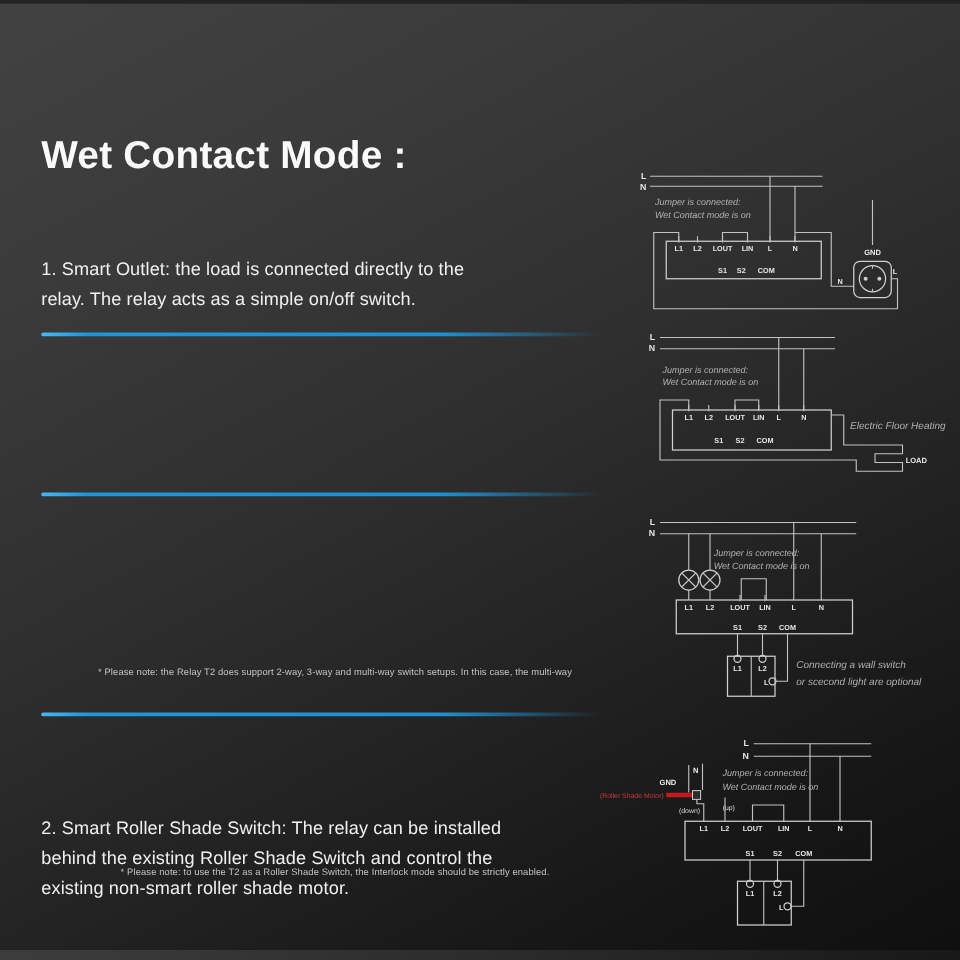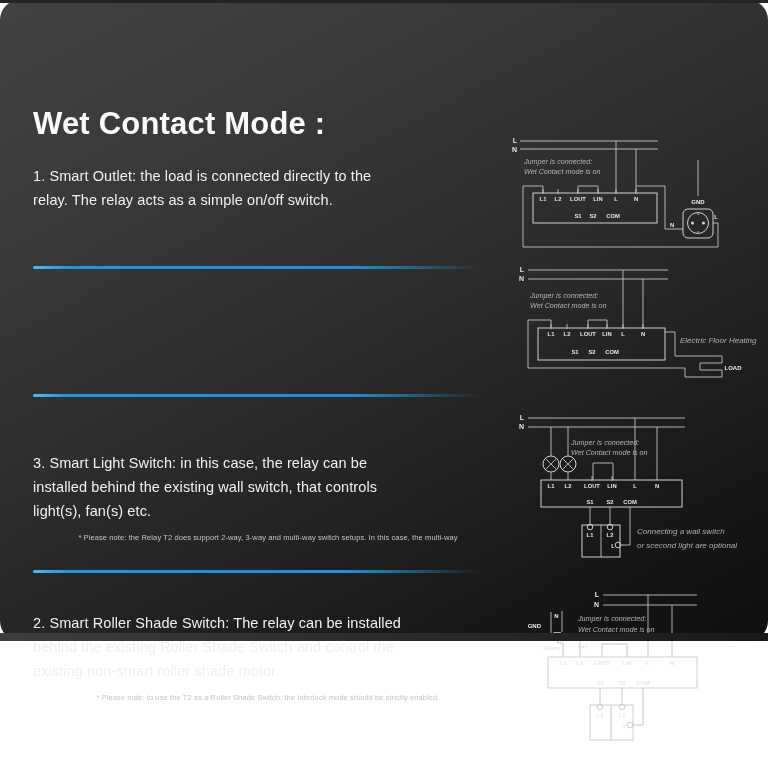--- a/index.html
+++ b/index.html
@@ -1,32 +1,32 @@
 <!DOCTYPE html>
 <html><head>
 <meta charset="utf-8">
 <style>
   html,body{margin:0;padding:0;}
   body{width:768px;height:768px;overflow:hidden;font-family:"Liberation Sans",sans-serif;}
   .canvas{
-    position:relative;width:768px;height:641px;
+    position:relative;width:768px;height:768px;
     background:linear-gradient(152deg,#424242 0%,#3a3a3a 22%,#2f2f2f 45%,#232323 65%,#161616 85%,#0f0f0f 100%);
-    border-radius:20px;
   }
   .top-edge{position:absolute;top:0;left:0;width:100%;height:3px;background:#232323;}
   .bottom-edge{position:absolute;bottom:0;left:0;width:100%;height:8px;
     background:linear-gradient(90deg,#3d3d3d 0%,#2a2a2a 55%,#181818 100%);}
   .page-title{
     position:absolute;left:33px;top:85px;
     font-size:31px;font-weight:700;color:#fafafa;letter-spacing:.2px;
   }
   .body-text{
     position:absolute;left:33px;width:470px;
     font-size:14.5px;line-height:24px;color:#f0f0f0;letter-spacing:.1px;
     white-space:pre-line;
+    margin-top:40px;
   }
   .note-text{
     position:absolute;left:33px;width:470px;
     font-size:7.5px;color:#c4c4c4;letter-spacing:.1px;white-space:pre-line;text-align:center;
   }
   .s1{top:164px;} .s2{top:296px;} .s3{top:451px;} .s4{top:611px;}
   .n3{top:533px;} .n4{top:693px;}
   .divider{
     position:absolute;left:33px;width:447px;height:3px;border-radius:2px;
     background:linear-gradient(90deg,#4cb6f2 0%,#2196d6 8%,#1f8fd0 72%,rgba(31,143,208,0) 100%);
@@ -51,23 +51,20 @@
 
 <div class="canvas">
   <div class="top-edge"></div>
 
   <h1 class="page-title">Wet Contact Mode :</h1>
 
   <div class="body-text s1">1. Smart Outlet:  the load is connected directly to the
 relay. The relay acts as a simple on/off switch.</div>
   <div class="divider d1"></div>
   <div class="divider d2"></div>
-  <div class="body-text s3">3. Smart Light  Switch: in this case, the relay can be
-installed behind the existing wall switch, that controls
-light(s), fan(s) etc.</div>
   <div class="note-text n3">* Please note: the Relay T2 does support 2-way, 3-way and multi-way switch setups. In this case, the multi-way</div>
   <div class="divider d3"></div>
   <div class="body-text s4">2. Smart Roller Shade Switch: The relay can be installed
 behind the existing Roller Shade Switch and control the
 existing non-smart roller shade motor.</div>
   <div class="note-text n4">* Please note: to use the T2 as a Roller Shade Switch, the Interlock mode should be strictly enabled.</div>
 
   <svg class="svg1" width="288" height="130" viewBox="0 0 288 130">
     <text class="bus" x="37" y="13">L</text>
     <path class="wire" d="M40 11 H178"></path>

